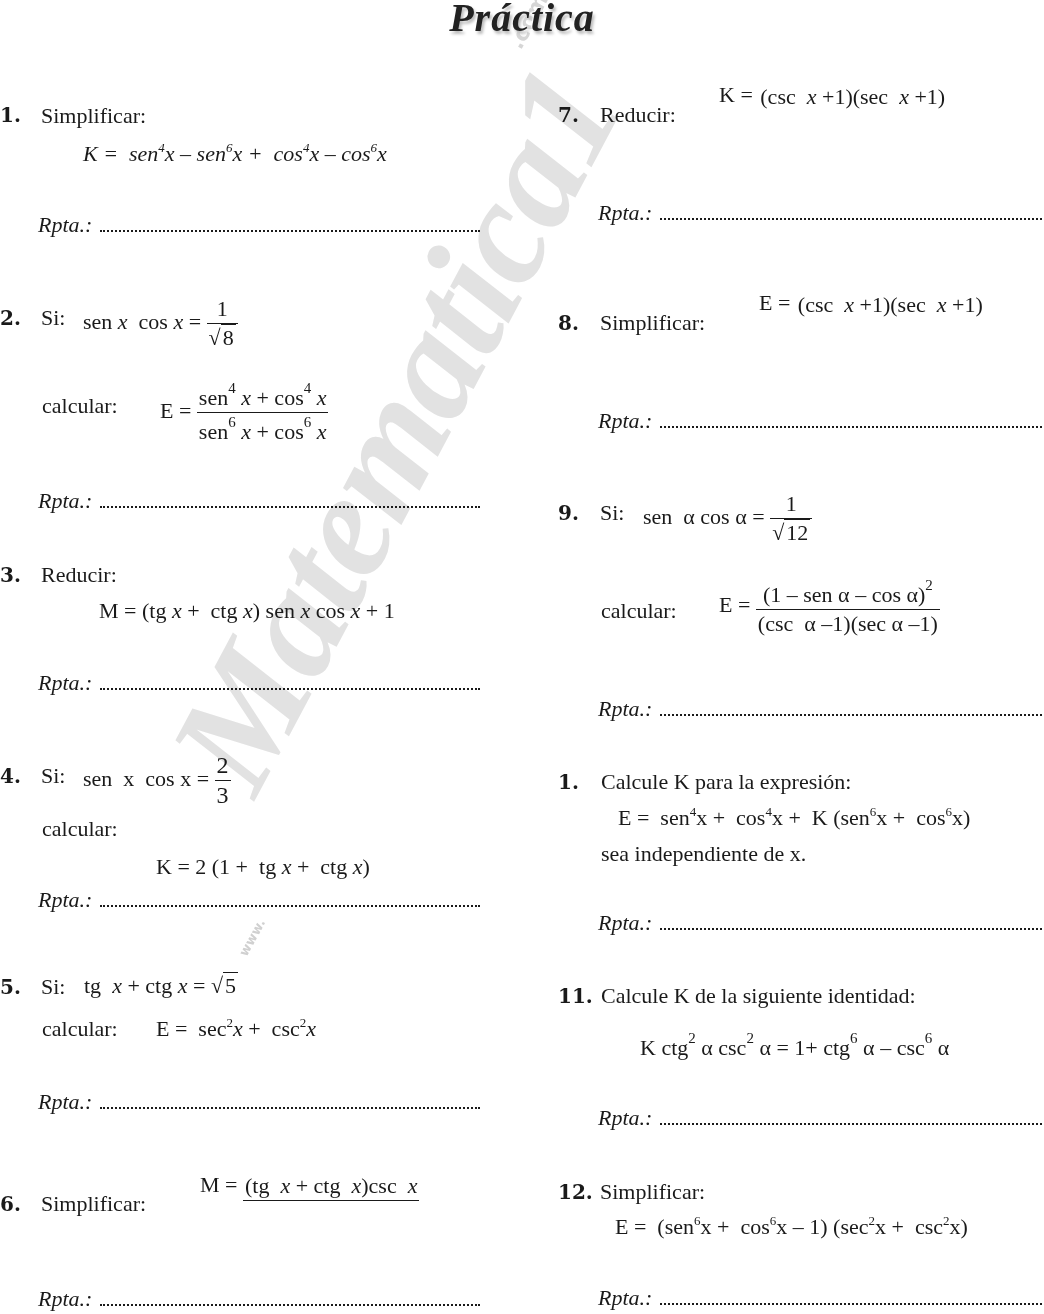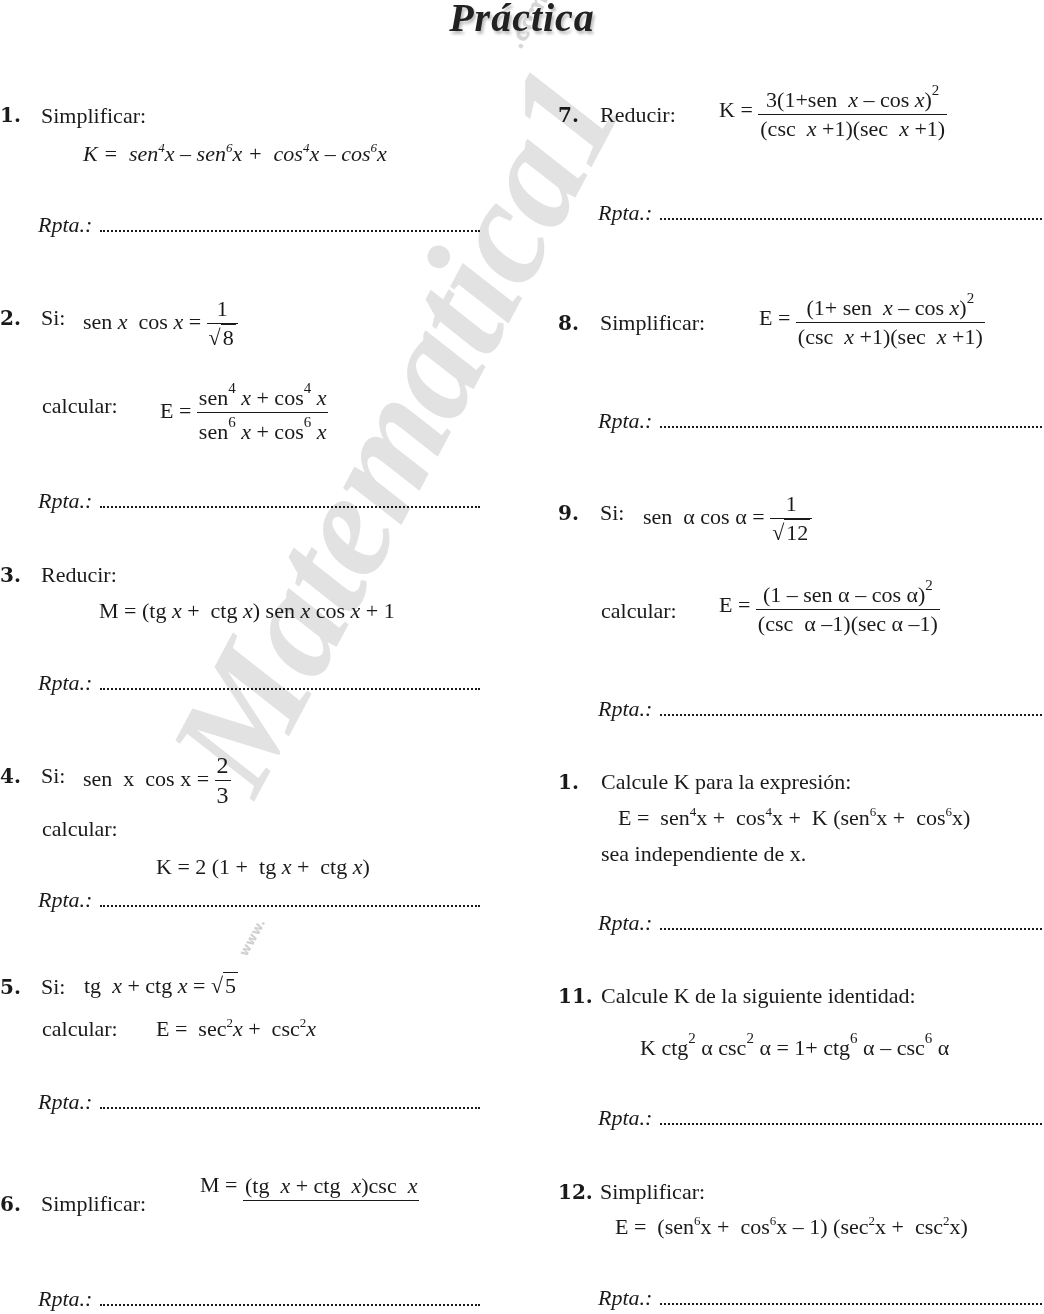--- a/index.html
+++ b/index.html
@@ -117,32 +117,32 @@
     </div>
     <div class="rpta" style="left:38px;top:1286px;">
       <span class="r-label">Rpta.:</span><span class="dots" style="width:380px;"></span>
     </div>
   </div>
 
   <div>
     <span class="num" style="left:558px;top:103px;">7.</span>
     <span class="lbl prob" style="left:600px;top:102px;font-family:'Liberation Serif',serif;font-size:22px;">Reducir:</span>
     <div class="expr" style="left:719px;top:82px;">
-      K = <span class="frac"><span class="n">3(1+sen &nbsp;<span class="it">x</span> – cos <span class="it">x</span>)<span class="supb">2</span></span><span class="d">(csc &nbsp;<span class="it">x</span> +1)(sec &nbsp;<span class="it">x</span> +1)</span></span>
+      K = <span class="frac"><span class="d">(csc &nbsp;<span class="it">x</span> +1)(sec &nbsp;<span class="it">x</span> +1)</span></span>
     </div>
     <div class="rpta" style="left:598px;top:200px;">
       <span class="r-label">Rpta.:</span><span class="dots" style="width:390px;"></span>
     </div>
   </div>
 
   <div>
     <span class="num" style="left:558px;top:311px;">8.</span>
     <span class="lbl prob" style="left:600px;top:310px;font-family:'Liberation Serif',serif;font-size:22px;">Simplificar:</span>
     <div class="expr" style="left:759px;top:290px;">
-      E = <span class="frac"><span class="n">(1+ sen &nbsp;<span class="it">x</span> – cos <span class="it">x</span>)<span class="supb">2</span></span><span class="d">(csc &nbsp;<span class="it">x</span> +1)(sec &nbsp;<span class="it">x</span> +1)</span></span>
+      E = <span class="frac"><span class="d">(csc &nbsp;<span class="it">x</span> +1)(sec &nbsp;<span class="it">x</span> +1)</span></span>
     </div>
     <div class="rpta" style="left:598px;top:408px;">
       <span class="r-label">Rpta.:</span><span class="dots" style="width:390px;"></span>
     </div>
   </div>
 
   <div>
     <span class="num" style="left:558px;top:501px;">9.</span>
     <span class="lbl prob" style="left:600px;top:500px;font-family:'Liberation Serif',serif;font-size:22px;">Si:</span>
     <div class="expr" style="left:643px;top:491px;font-family:Liberation Serif, serif;">

